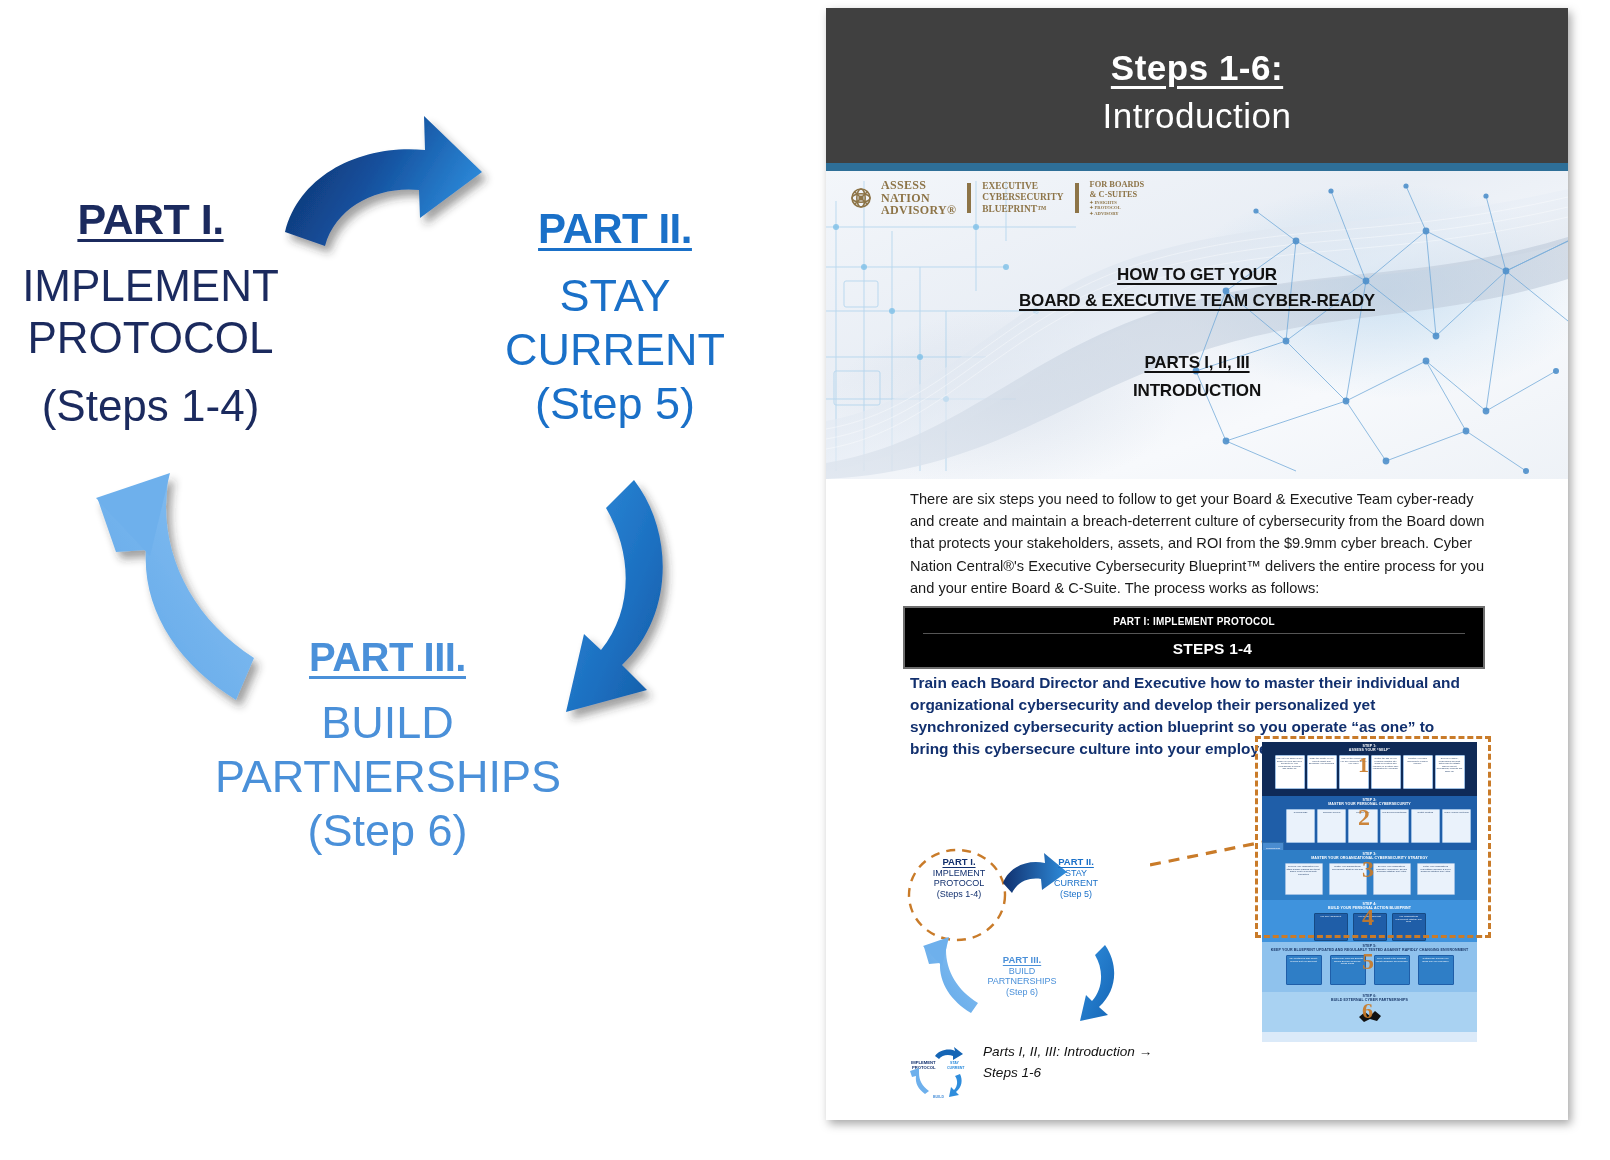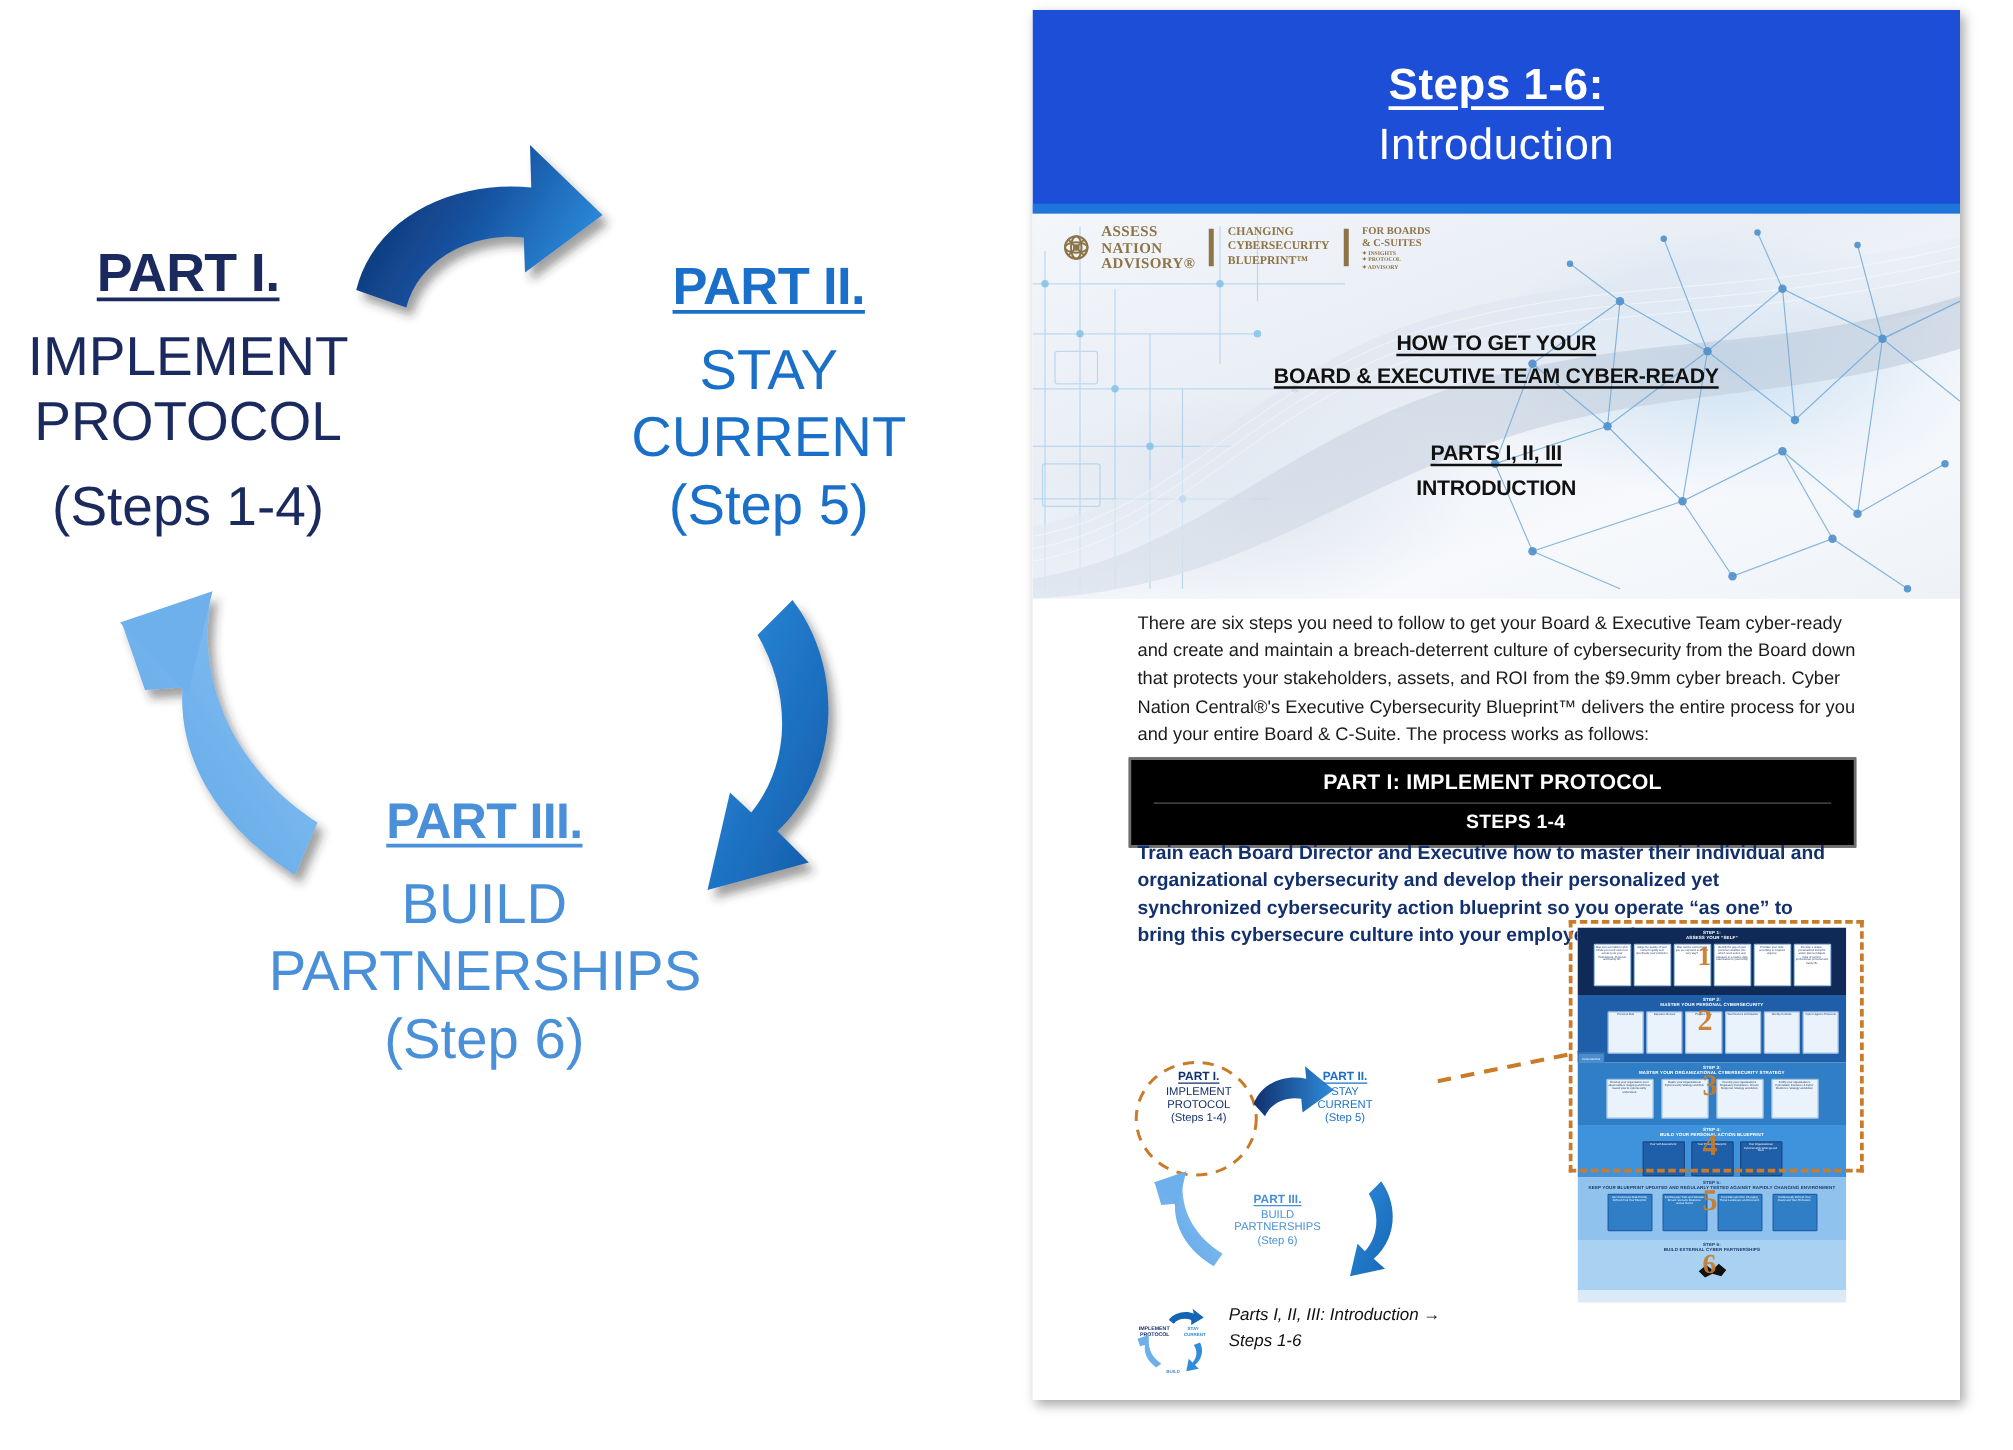--- a/index.html
+++ b/index.html
@@ -45,21 +45,21 @@
   
   #doc-page{
     position:absolute;left:826px;top:8px;
     width:742px;height:1112px;
     background:#ffffff;
     box-shadow:3px 4px 9px rgba(0,0,0,.35);
     overflow:hidden;
   }
   #doc-banner{
     position:absolute;left:0;top:0;width:742px;height:163px;
-    background:#1d4ed8;
+    background:#404040;
   }
   #doc-banner .b-title{
     position:absolute;left:0;right:0;top:40px;
     text-align:center;color:#ffffff;
     font-size:35px;font-weight:bold;letter-spacing:.5px;
     text-decoration:underline;text-underline-offset:6px;text-decoration-thickness:3px;
   }
   #doc-banner .b-sub{
     position:absolute;left:0;right:0;top:88px;
     text-align:center;color:#ffffff;
@@ -96,21 +96,21 @@
     position:absolute;left:84px;top:320px;width:590px;
     font-size:14.6px;line-height:1.52;color:#1b1b1b;
   }
 
   
   #black-band{
     position:absolute;left:76px;top:598px;width:600px;
     background:#000;border:2px solid #6e6e6e;color:#fff;
     text-align:center;font-weight:bold;padding:4px 0 5px 0;
   }
-  #black-band .bb1{font-size:17px;letter-spacing:.2px;padding:4px 12px 2px;}
+  #black-band .bb1{font-size:10px;letter-spacing:.2px;padding:4px 12px 2px;}
   #black-band .bb-div{height:1px;background:#555;margin:4px 18px;}
   #black-band .bb2{font-size:15.5px;letter-spacing:.2px;padding:2px 0 4px;margin-left:37px;}
 
   #bold-blue{
     position:absolute;left:82px;top:664px;width:580px;
     font-size:15.4px;line-height:1.42;font-weight:bold;color:#12306e;
   }
 
   
   #mini-cycle{position:absolute;left:895px;top:835px;width:310px;height:190px;}
@@ -351,21 +351,21 @@
         </g>
         <circle cx="13" cy="14" r="2.6" fill="#8d7447"></circle>
       </svg>
       <div style="font-family:'Liberation Serif',serif;font-weight:bold;font-size:12px;line-height:1.06;color:#8d7447;letter-spacing:.3px;">
         <div>ASSESS</div>
         <div>NATION</div>
         <div>ADVISORY®</div>
       </div>
       <div style="width:4px;height:30px;background:#8d7447;margin:0 4px;"></div>
       <div style="font-family:'Liberation Serif',serif;font-weight:bold;font-size:9.4px;line-height:1.22;color:#8d7447;">
-        <div>CHANGING</div>
+        <div>EXECUTIVE</div>
         <div>CYBERSECURITY</div>
         <div>BLUEPRINT™</div>
       </div>
       <div style="width:4px;height:30px;background:#8d7447;margin:0 4px;"></div>
       <div style="font-family:'Liberation Serif',serif;font-weight:bold;color:#8d7447;line-height:1.18;">
         <div style="font-size:8.4px;">FOR BOARDS</div>
         <div style="font-size:8.4px;">&amp; C-SUITES</div>
         <div style="font-size:4.6px;">✦ <span>INSIGHTS</span></div>
         <div style="font-size:4.6px;">✦ <span>PROTOCOL</span></div>
         <div style="font-size:4.6px;">✦ <span>ADVISORY</span></div>

